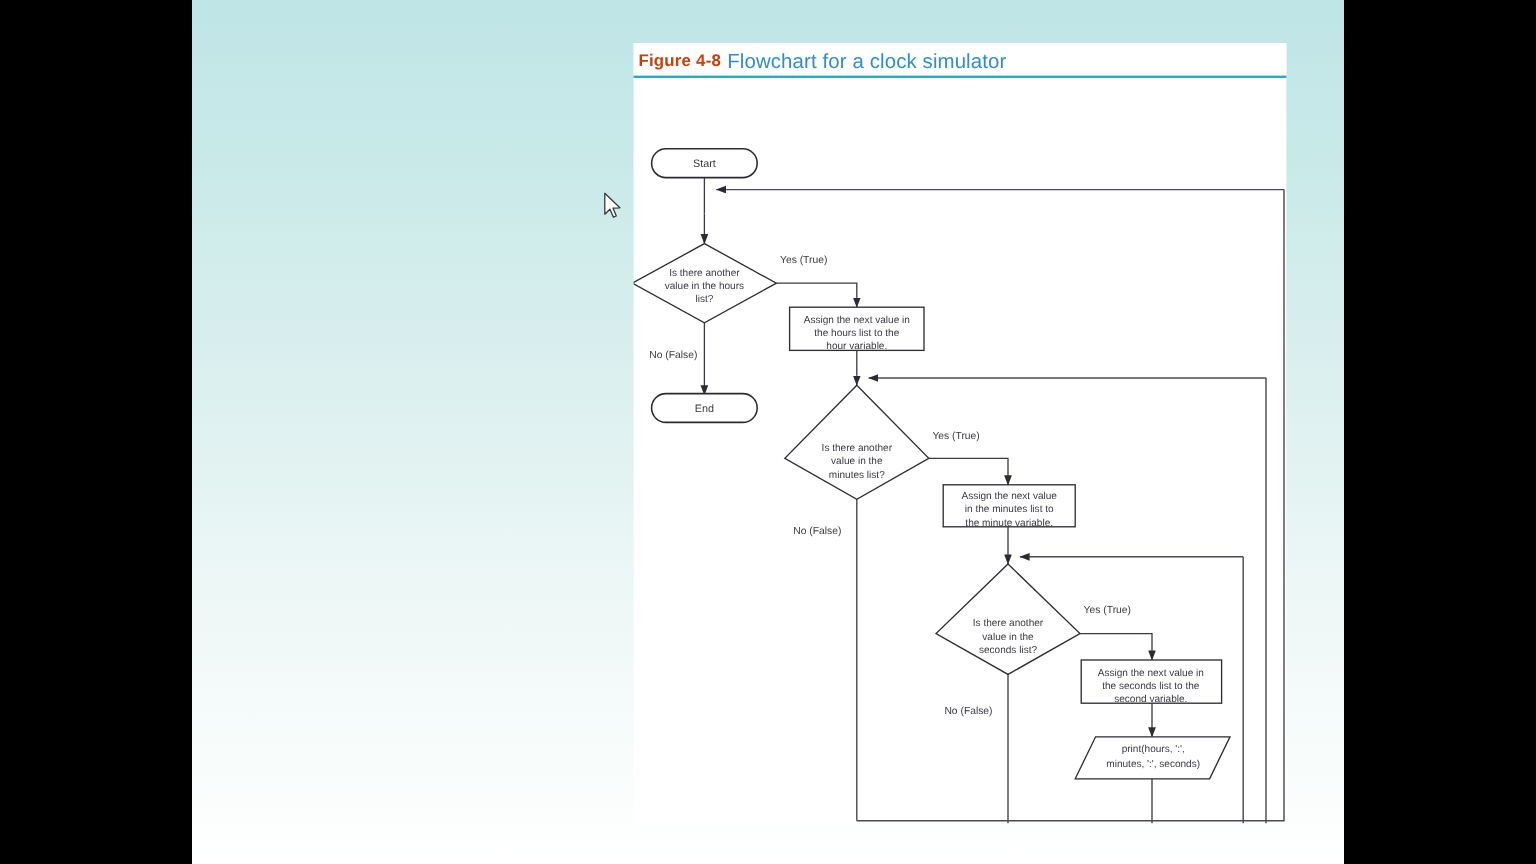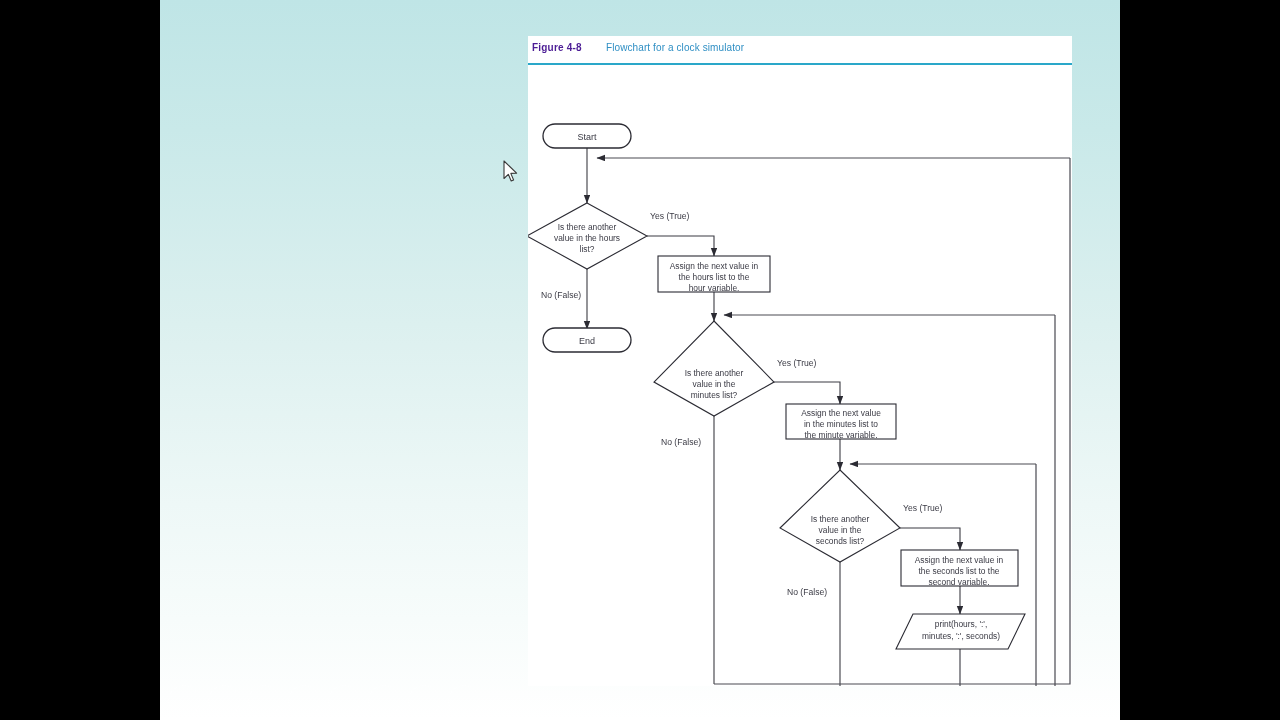--- a/index.html
+++ b/index.html
@@ -26,25 +26,25 @@
   #figure-panel{
     position:absolute;left:368px;top:36px;width:544px;height:650px;
     background:#ffffff;
   }
   #figure-header{
     position:absolute;left:0;top:0;width:544px;height:28px;
     background:#ffffff;
   }
   #figure-label{
     position:absolute;left:4px;top:6px;
-    font-size:10px;font-weight:bold;color:#4c1d95;letter-spacing:.2px;
+    font-size:14px;font-weight:bold;color:#c2410c;letter-spacing:.2px;
   }
   #figure-caption{
     position:absolute;left:78px;top:6px;
-    font-size:10px;color:#2f8fc4;letter-spacing:.1px;
+    font-size:17px;color:#2f8fc4;letter-spacing:.1px;
   }
   #figure-rule{
     position:absolute;left:0;top:27px;width:544px;height:2px;background:#2aa7c9;
   }
 
   
   #flow{
     position:absolute;left:0;top:30px;width:544px;height:620px;
   }
   svg text{

